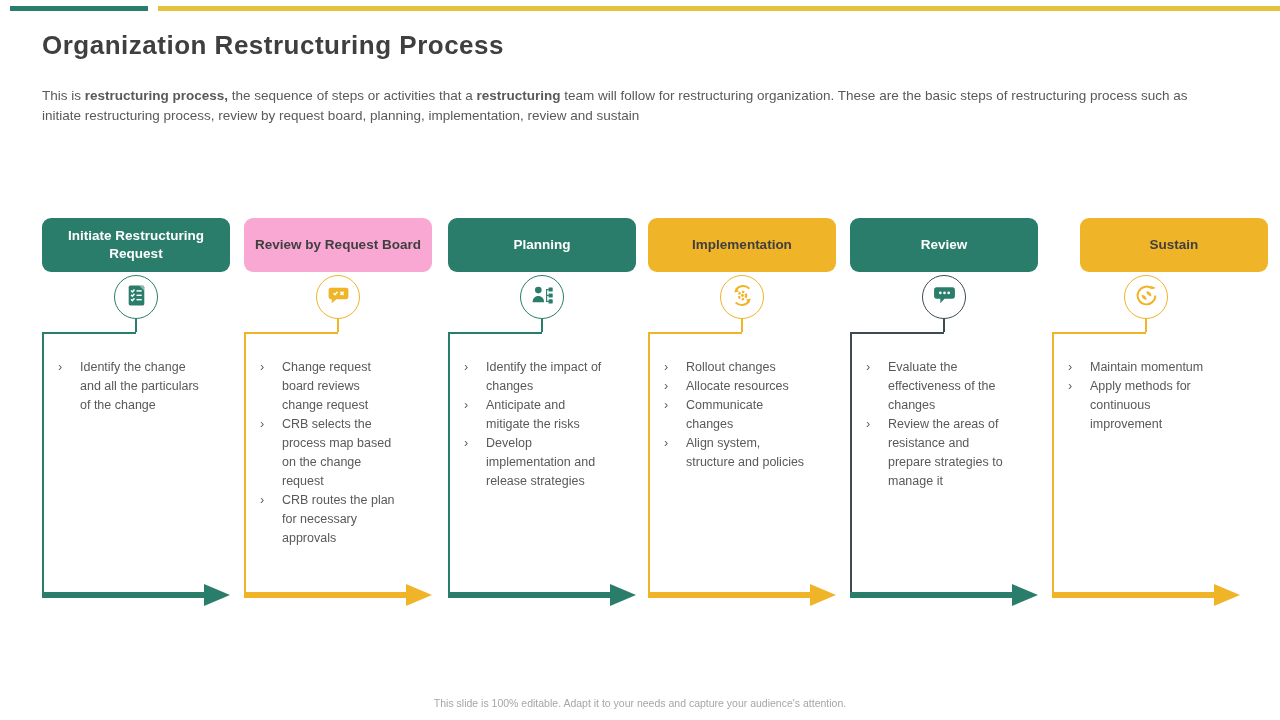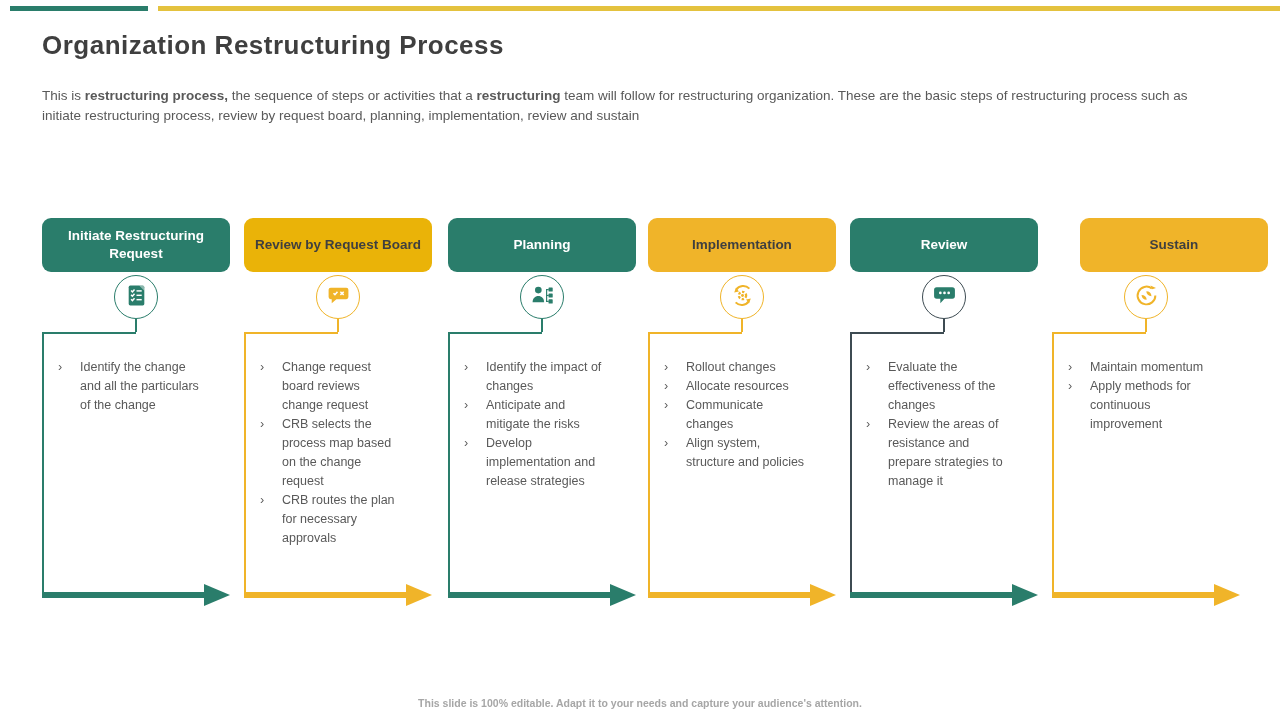--- a/index.html
+++ b/index.html
@@ -84,21 +84,21 @@
           <div class="bullet-item">
             <span class="bullet-marker">›</span>
             <span class="bullet-text">Identify the change and all the particulars of the change</span>
           </div>
         </div>
     <div class="arrow-shaft" style="background: rgb(42, 125, 107);"></div>
     <div class="arrow-head" style="border-left-color: rgb(42, 125, 107);"></div>
   </div>
 
   <div class="column" style="left: 244px;">
-    <div class="col-header" style="background: #eab308; color: rgb(63, 63, 63);">
+    <div class="col-header" style="background: #f9a8d4; color: rgb(63, 63, 63);">
       <span class="col-title">Review by Request Board</span>
     </div>
     <div class="icon-circle" style="border-color: rgb(240, 180, 41);">
       <span class="icon" style="color: rgb(240, 180, 41);"><svg viewBox="0 0 24 24" width="25" height="25">
               <path fill="currentColor" d="M4.5 4.5h15a2 2 0 0 1 2 2v7a2 2 0 0 1-2 2H10l-4.5 4v-4h-1a2 2 0 0 1-2-2v-7a2 2 0 0 1 2-2z"></path>
               <path d="M7.2 9.8l1.4 1.4 2.4-2.8" stroke="#fff" stroke-width="1.5" fill="none"></path>
               <path d="M13.8 8.4l3.2 3M17 8.4l-3.2 3" stroke="#fff" stroke-width="1.5"></path>
             </svg></span>
     </div>
     <div class="stem" style="background: rgb(240, 180, 41);"></div>
@@ -251,14 +251,14 @@
           <div class="bullet-item">
             <span class="bullet-marker">›</span>
             <span class="bullet-text">Apply methods for continuous improvement</span>
           </div>
         </div>
     <div class="arrow-shaft" style="background: rgb(240, 180, 41);"></div>
     <div class="arrow-head" style="border-left-color: rgb(240, 180, 41);"></div>
   </div>
 </div>
 
-  <div class="footer" style="color: rgb(166, 166, 166); font-weight: bold;">This slide is 100% editable. Adapt it to your needs and capture your audience's attention.</div>
+  <div class="footer" style="color: rgb(166, 166, 166);">This slide is 100% editable. Adapt it to your needs and capture your audience's attention.</div>
 </div>
 
 </body></html>

